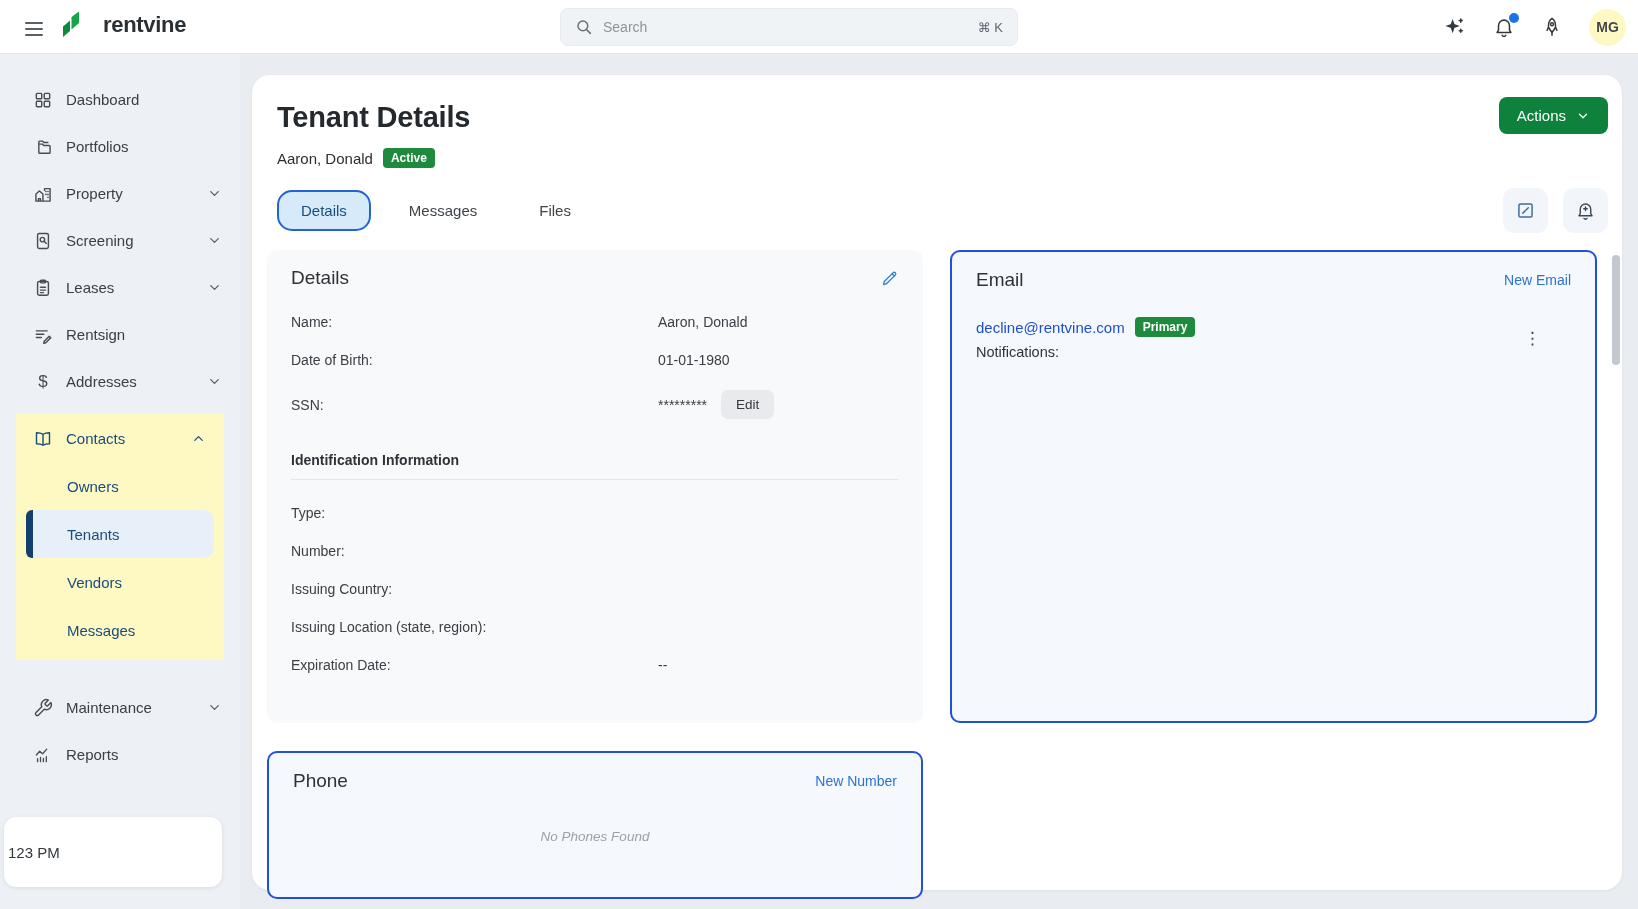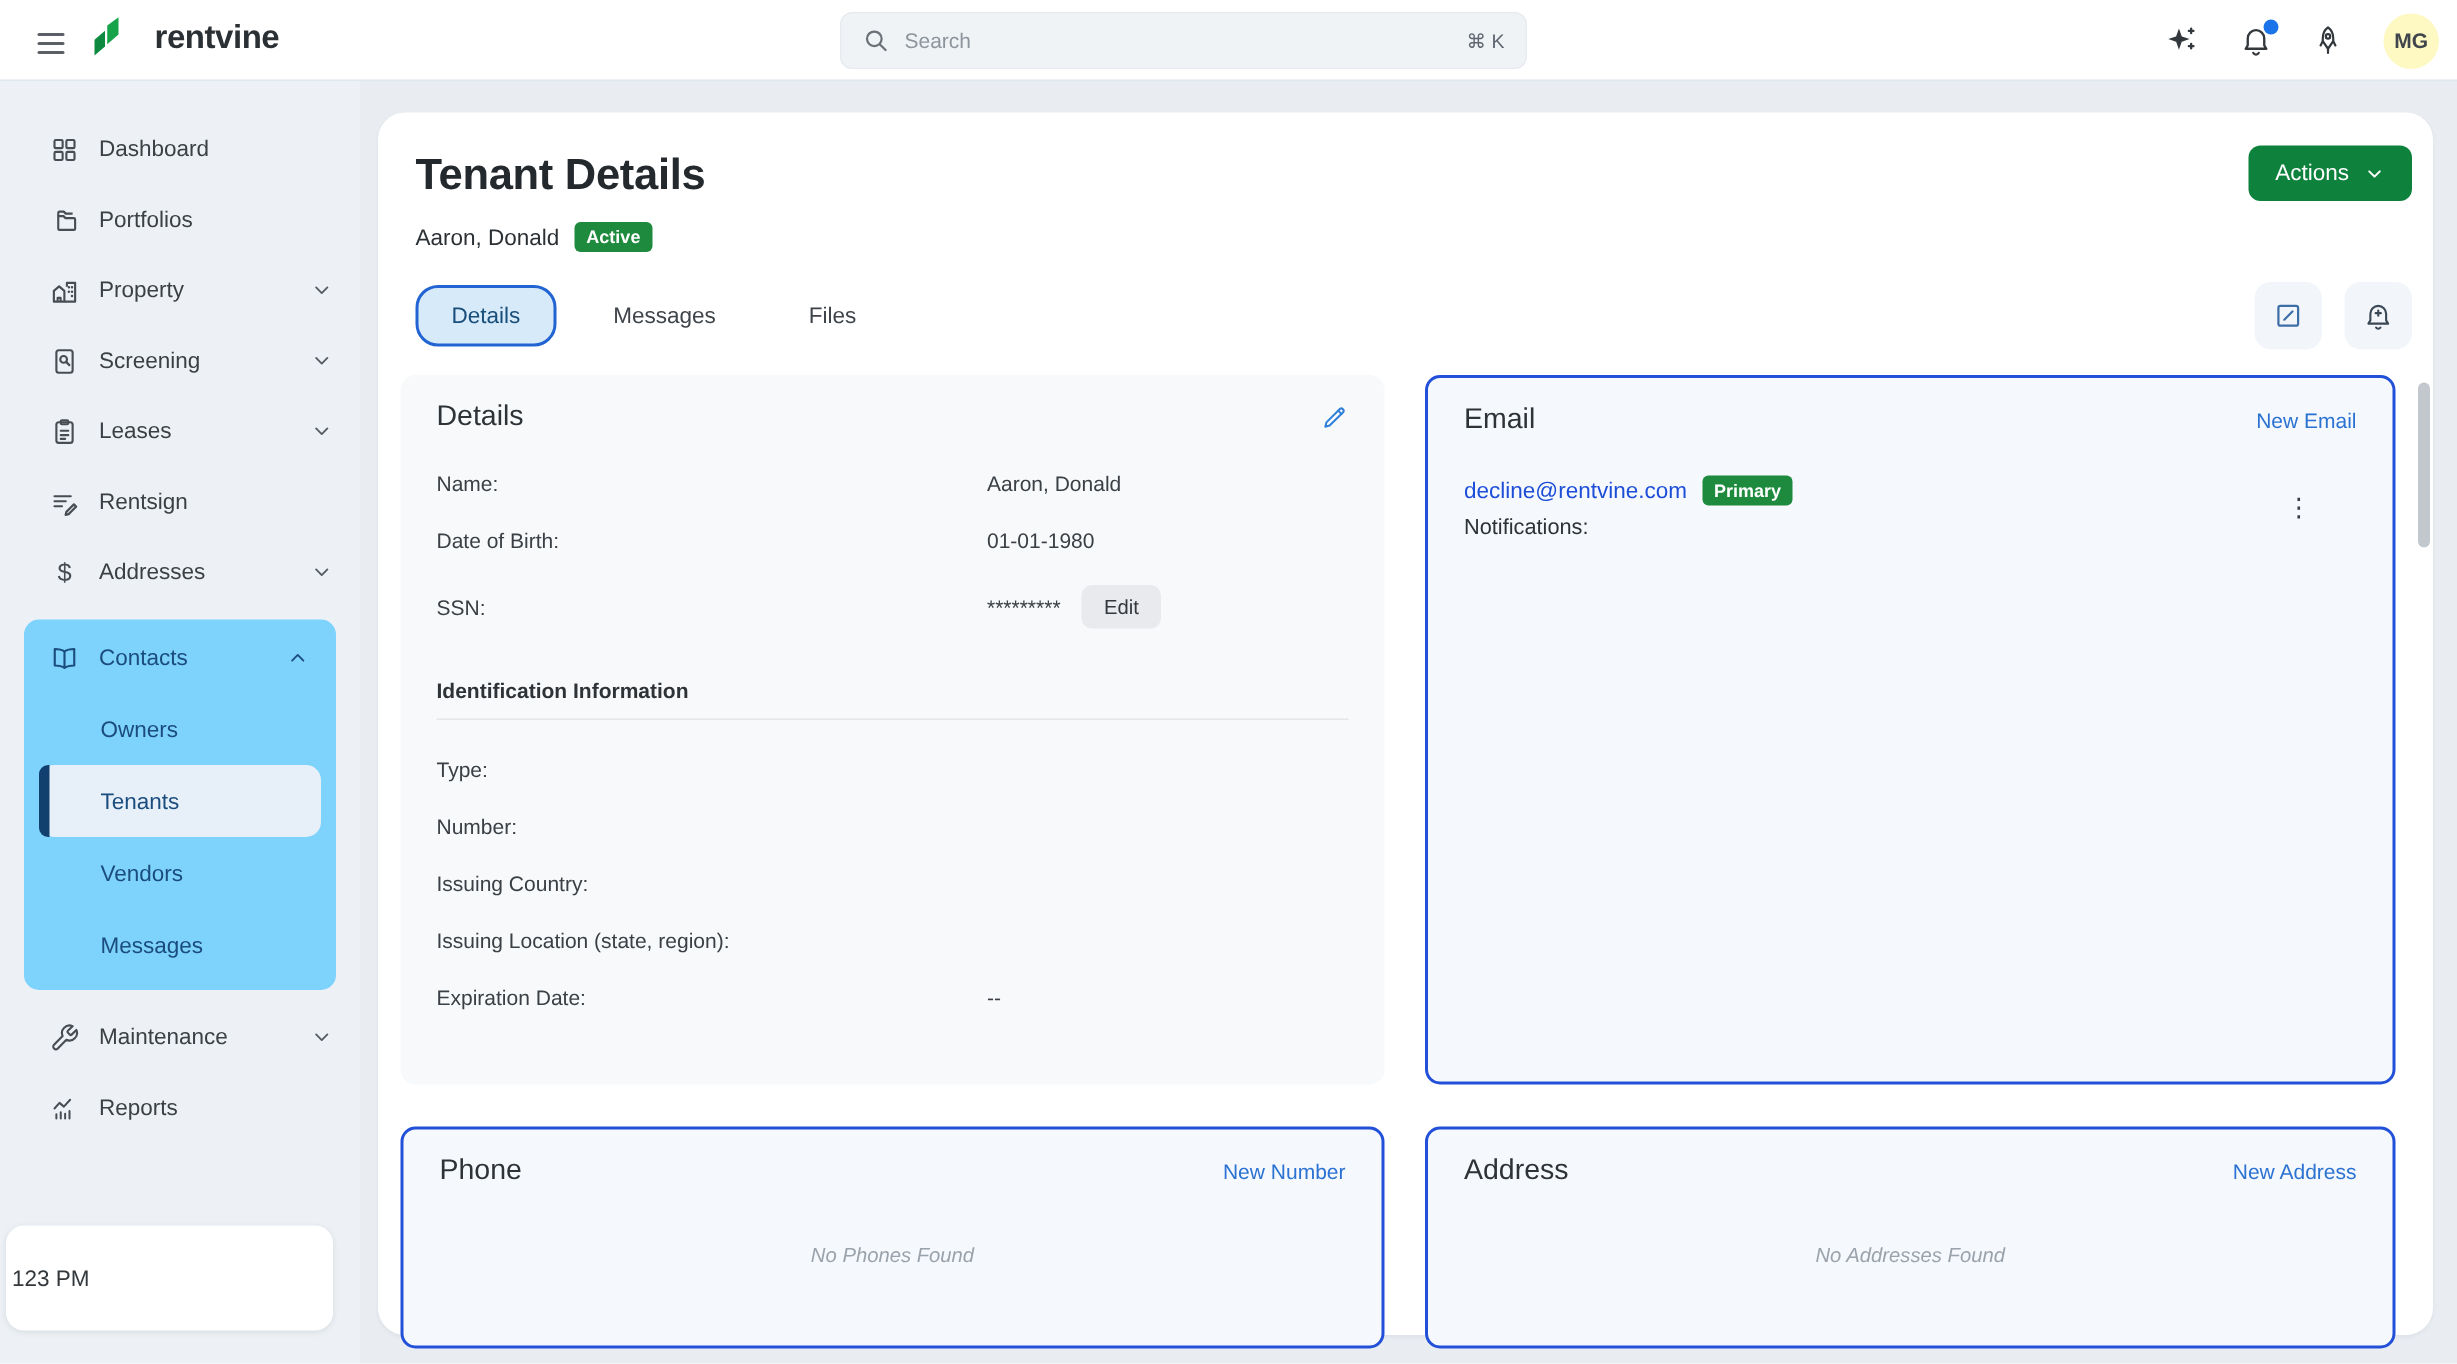--- a/index.html
+++ b/index.html
@@ -53,21 +53,21 @@
     background:#edf1f5; padding-top:22px;
   }
   .side-item {
     height:47px; display:flex; align-items:center; gap:13px;
     padding:0 18px 0 33px; font-size:15px; color:#3b4045; cursor:pointer;
   }
   .side-item .s-icon { color:#474d53; width:20px; }
   .side-item .chev { margin-left:auto; color:#565c63; }
   .dollar-glyph { font-size:17px; width:20px; text-align:center; color:#474d53; }
   .contacts-group {
-    margin:8px 16px 8px 16px; background:#7dd3fc; border-radius:10px;
+    margin:8px 16px 24px 16px; background:#fef9c3; border-radius:0;
     padding:2px 0 6px 0;
   }
   .contacts-group .side-item { color:#1b4c7e; padding-left:17px; }
   .contacts-group .side-item .s-icon, .contacts-group .chev { color:#1b4c7e; }
   .sub-item {
     height:48px; display:flex; align-items:center;
     margin:0 10px; padding-left:41px; font-size:15px; color:#1b4c7e;
     border-radius:10px; cursor:pointer; position:relative;
   }
   .sub-item.active { background:#e7f0f8; }
@@ -479,23 +479,16 @@
     </section>
 
     <section class="card outlined short">
       <div class="card-head">
         <h2 class="card-title">Phone</h2>
         <button class="card-link">New Number</button>
       </div>
       <div class="empty-state">No Phones Found</div>
     </section>
 
-    <section class="card outlined short">
-      <div class="card-head">
-        <h2 class="card-title">Address</h2>
-        <button class="card-link">New Address</button>
-      </div>
-      <div class="empty-state">No Addresses Found</div>
-    </section>
   </div>
 
   <div class="scroll-thumb"></div>
 </main>
 
 </body></html>

